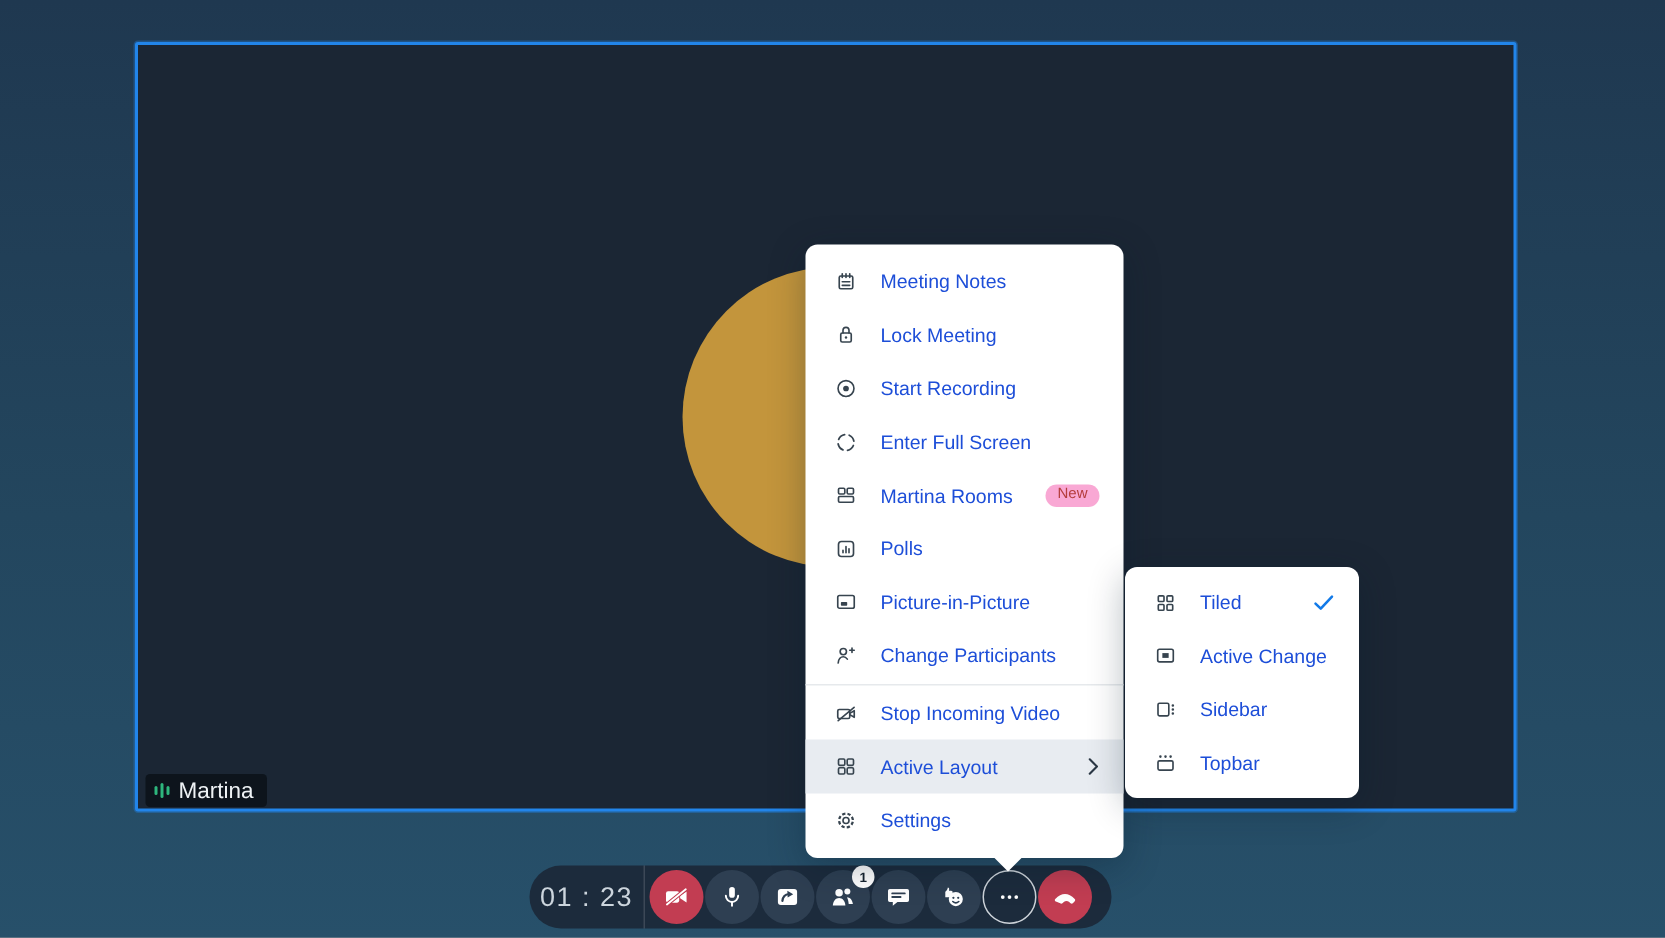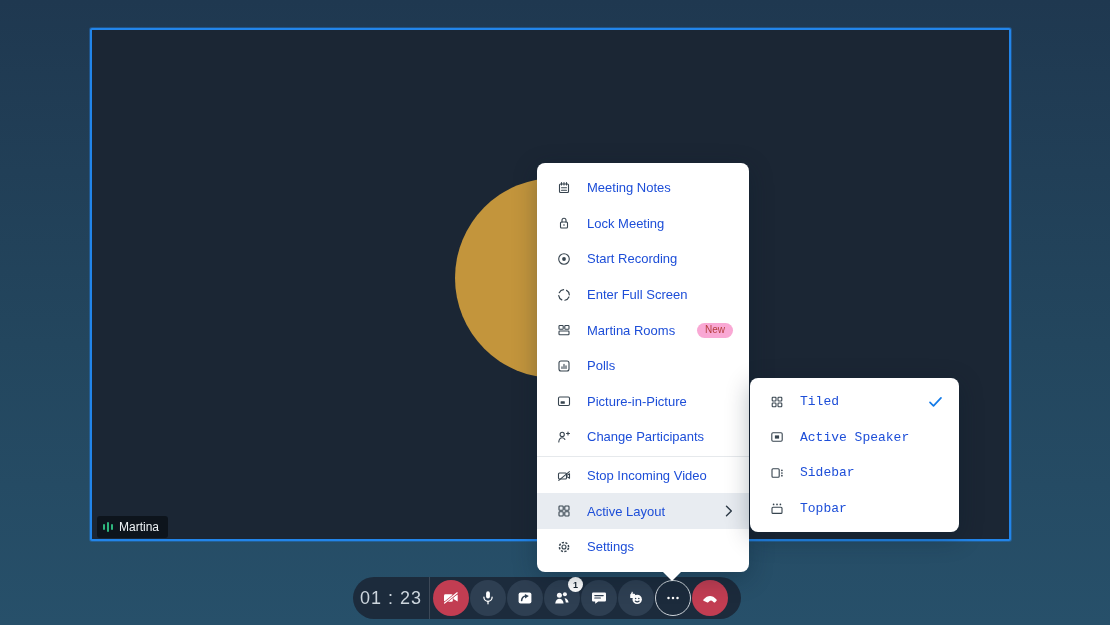--- a/index.html
+++ b/index.html
@@ -23,21 +23,21 @@
   .name-tag {
     position:absolute; left:5px; bottom:1px; height:22px;
     display:flex; align-items:center; gap:6px; padding:0 9px 0 6px;
     background:rgba(9,15,22,.78); border-radius:3px;
   }
   .voice-bars { display:flex; align-items:center; gap:2px; height:12px; }
   .voice-bars i { display:block; width:2px; background:#2eb67d; border-radius:1px; }
   .voice-bars i:nth-child(1){ height:6px; }
   .voice-bars i:nth-child(2){ height:10px; }
   .voice-bars i:nth-child(3){ height:6px; }
-  .name-tag span { color:#eef2f5; font-size:12px; }
+  .name-tag span { color:#eef2f5; font-size:15px; }
 
   
   .menu {
     position:absolute; left:537px; top:163px; width:212px;
     background:#fff; border-radius:8px; padding:7px 0;
     box-shadow:0 6px 24px rgba(8,25,43,.30); z-index:3;
   }
   .menu-caret {
     position:absolute; left:125px; bottom:-9px; width:0; height:0;
     border-left:10px solid transparent; border-right:10px solid transparent;
@@ -50,23 +50,23 @@
   .mrow.highlight { background:#e8ecf1; }
   .mi { width:16px; height:16px; display:flex; align-items:center; justify-content:center; color:#37444f; flex:none; }
   .ml { font-size:13px; color:#1d4ed8; white-space:nowrap; }
   .menu-sep { height:1px; background:#e6e9ec; margin:1px 0; }
   .new-badge {
     margin-left:auto; background:#f9a8d4; color:#b53d3d;
     font-size:10px; padding:2.5px 8px; border-radius:9px; line-height:1;
   }
   .chev { margin-left:auto; display:flex; color:#2b3845; }
   .submenu {
-    position:absolute; left:750px; top:378px; width:209px;
+    position:absolute; left:750px; top:378px; width:156px;
     background:#fff; border-radius:8px; padding:6px 0;
-    box-shadow:0 6px 24px rgba(8,25,43,.30); z-index:4;font-family:Liberation Mono, monospace;
+    box-shadow:0 6px 24px rgba(8,25,43,.30); z-index:4;
   }
   .check { margin-left:auto; display:flex; }
 
   
   .toolbar {
     position:absolute; left:353px; top:577px; width:388px; height:42px;
     background:#1c2b3c; border-radius:21px;
     display:flex; align-items:center; z-index:2;
   }
   .timer {
@@ -250,21 +250,21 @@
     </span>
   </div>
 
   <div class="mrow">
     <span class="mi">
       <svg width="16" height="16" viewBox="0 0 16 16" fill="none" stroke="currentColor" stroke-width="1.1">
           <rect x="2.8" y="3.8" width="10.4" height="8.4" rx="1.2"></rect>
           <rect x="5.9" y="6.4" width="4.2" height="3.2" fill="currentColor" stroke="none"></rect>
         </svg>
     </span>
-    <span class="ml">Active Speaker</span>
+    <span class="ml">Active Change</span>
   </div>
 
   <div class="mrow">
     <span class="mi">
       <svg width="16" height="16" viewBox="0 0 16 16" fill="none" stroke="currentColor" stroke-width="1.1" stroke-linecap="round">
           <rect x="3" y="3.8" width="7.2" height="8.4" rx="1"></rect>
           <path d="M12.9 5.3h.01M12.9 8h.01M12.9 10.7h.01" stroke-width="1.7"></path>
         </svg>
     </span>
     <span class="ml">Sidebar</span>

